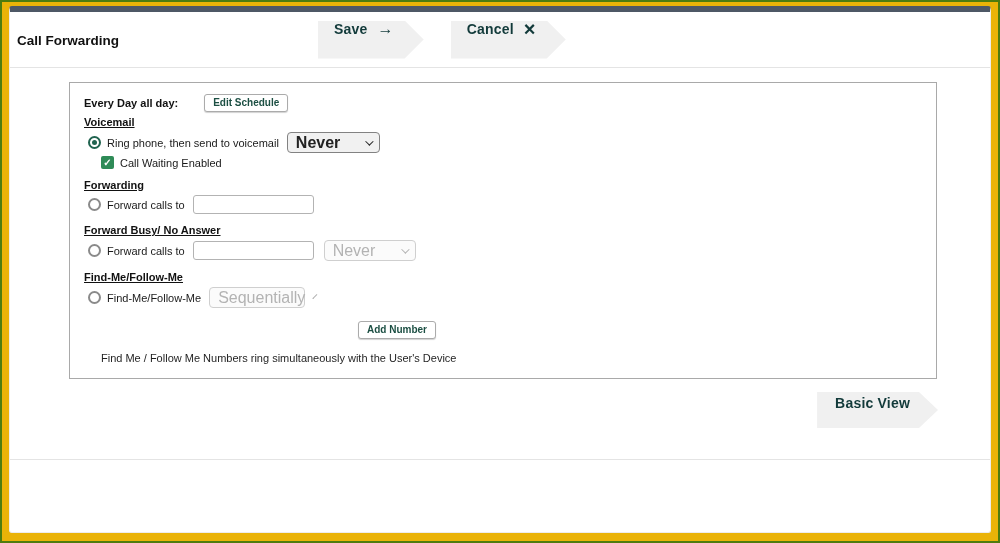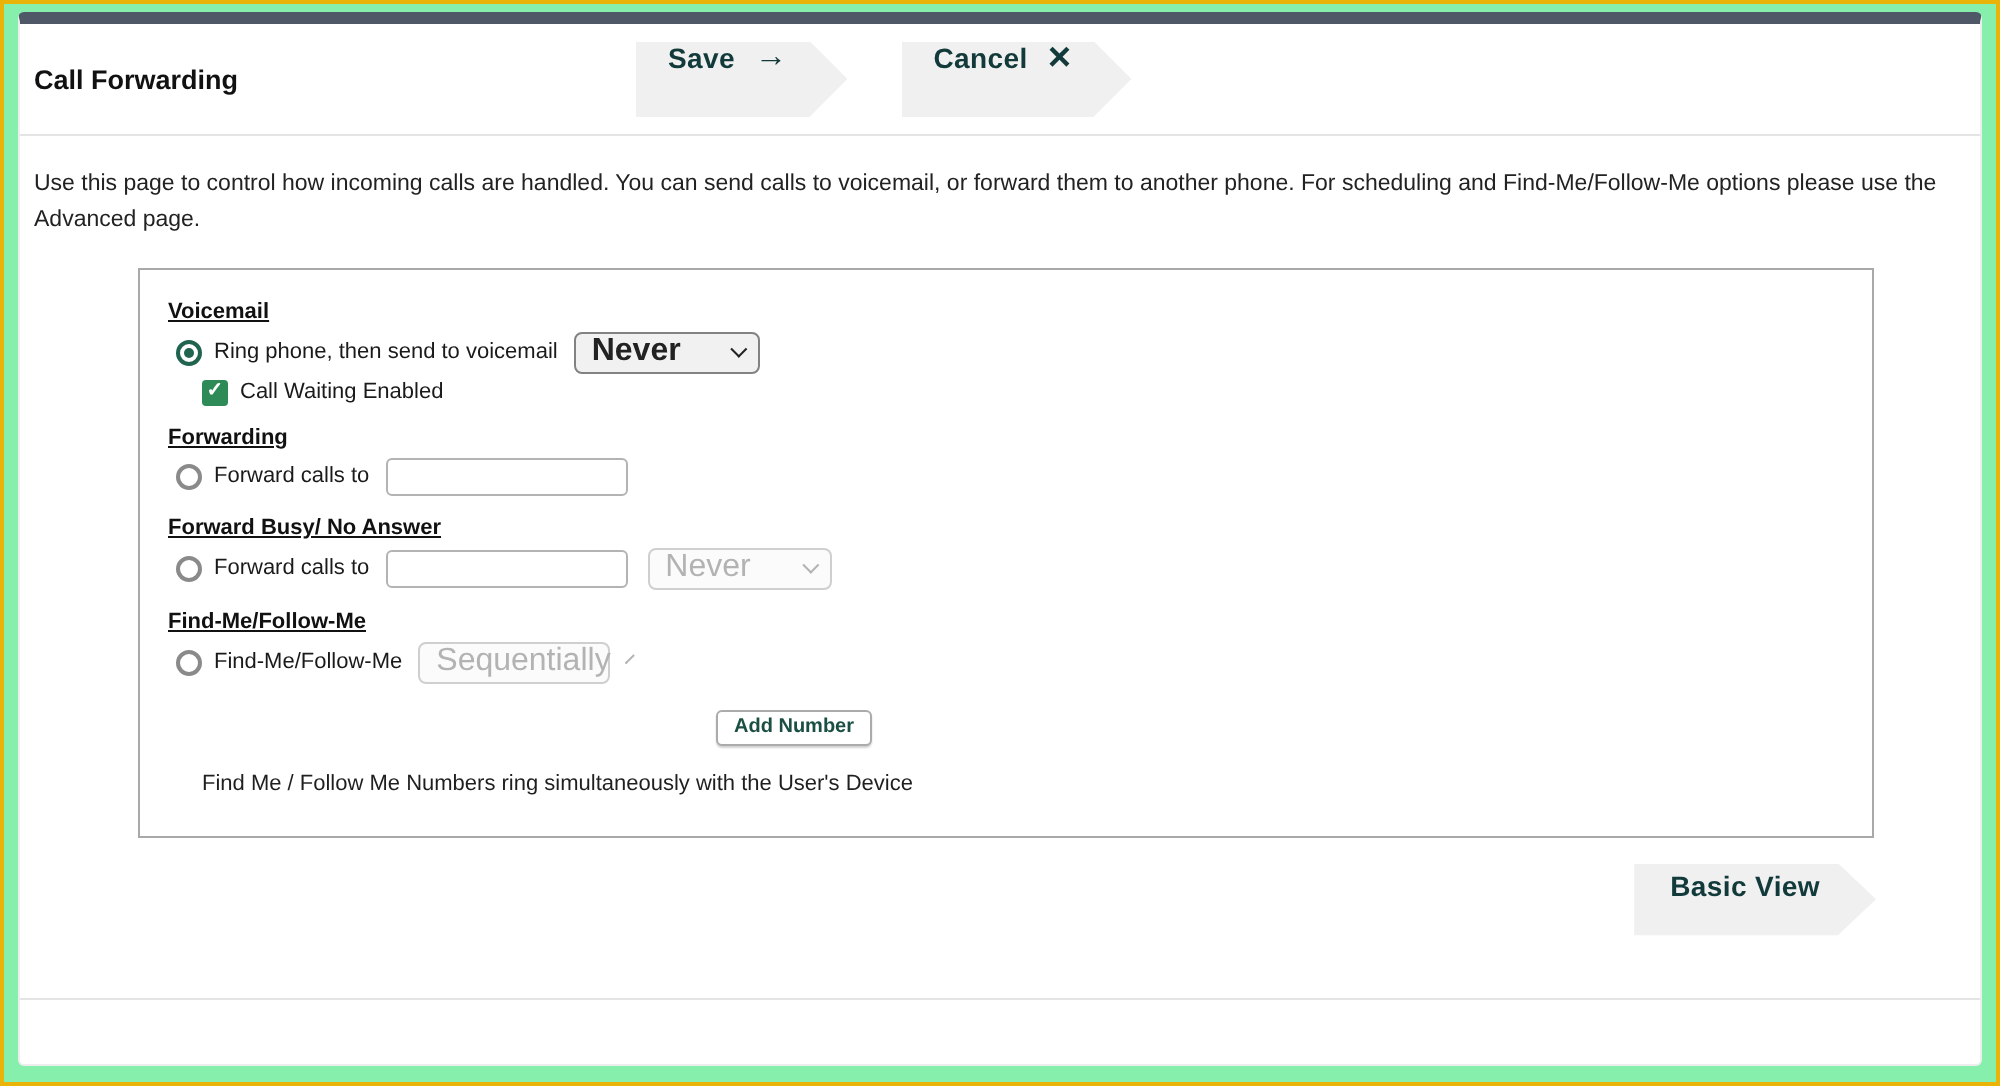--- a/index.html
+++ b/index.html
@@ -1,21 +1,21 @@
 <!DOCTYPE html>
 <html><head>
 <meta charset="utf-8">
 <style>
   * { margin:0; padding:0; box-sizing:border-box; }
   html,body { background:#fff; }
   body { font-family:"Liberation Sans", sans-serif; color:#1a1a1a; }
 
   .page {
     position:relative; width:1000px; height:543px;
-    border:2px solid #eab308; background:#86efac; overflow:hidden;
+    border:2px solid #4d7c0f; background:#eab308; overflow:hidden;
   }
   .card {
     position:absolute; left:7px; right:7px; top:4px; bottom:8px;
     background:#fff; border:1px solid #ededed; border-top:6px solid #4e5866;
     border-radius:3px;
   }
 
   
   .header-row { position:relative; height:55px; }
   .page-title {
@@ -133,24 +133,27 @@
           <span class="glyph-arrow">→</span>
         </button>
         <button class="pennant">
           <span>Cancel</span>
           <span class="glyph-x">×</span>
         </button>
       </div>
     </div>
     <hr class="divider">
 
-    <p class="intro">Use this page to control how incoming calls are handled. You can send calls to voicemail, or forward them to another phone. For scheduling and Find-Me/Follow-Me options please use the Advanced page.</p>
 
     <div class="panel">
 
+      <div class="schedule-row">
+        <span class="bold-label">Every Day all day:</span>
+        <button class="small-btn">Edit Schedule</button>
+      </div>
 
       <div class="section-heading" style="margin-top:4px;">Voicemail</div>
       <div class="panel-row" style="margin-left:4px;">
         <span class="radio selected"></span>
         <span class="opt-label">Ring phone, then send to voicemail</span>
         <span class="select-box" style="width:93px;">
           <span>Never</span>
           <span class="chevron"></span>
         </span>
       </div>

